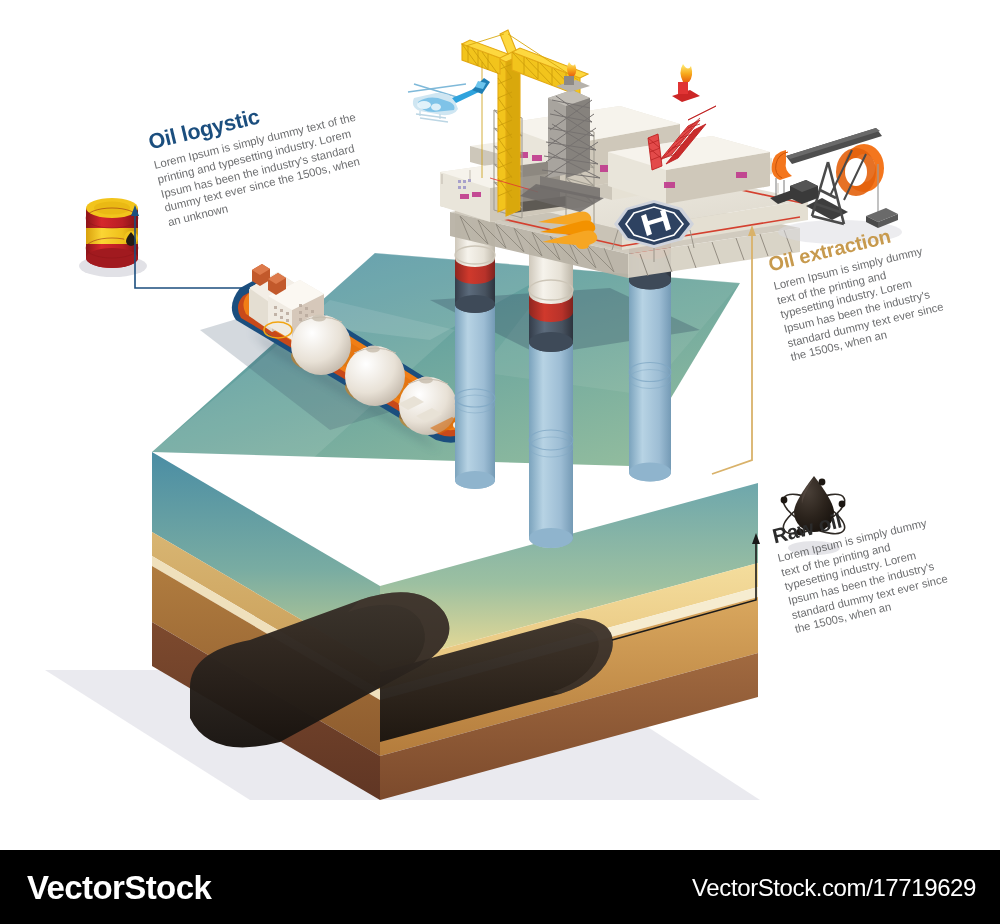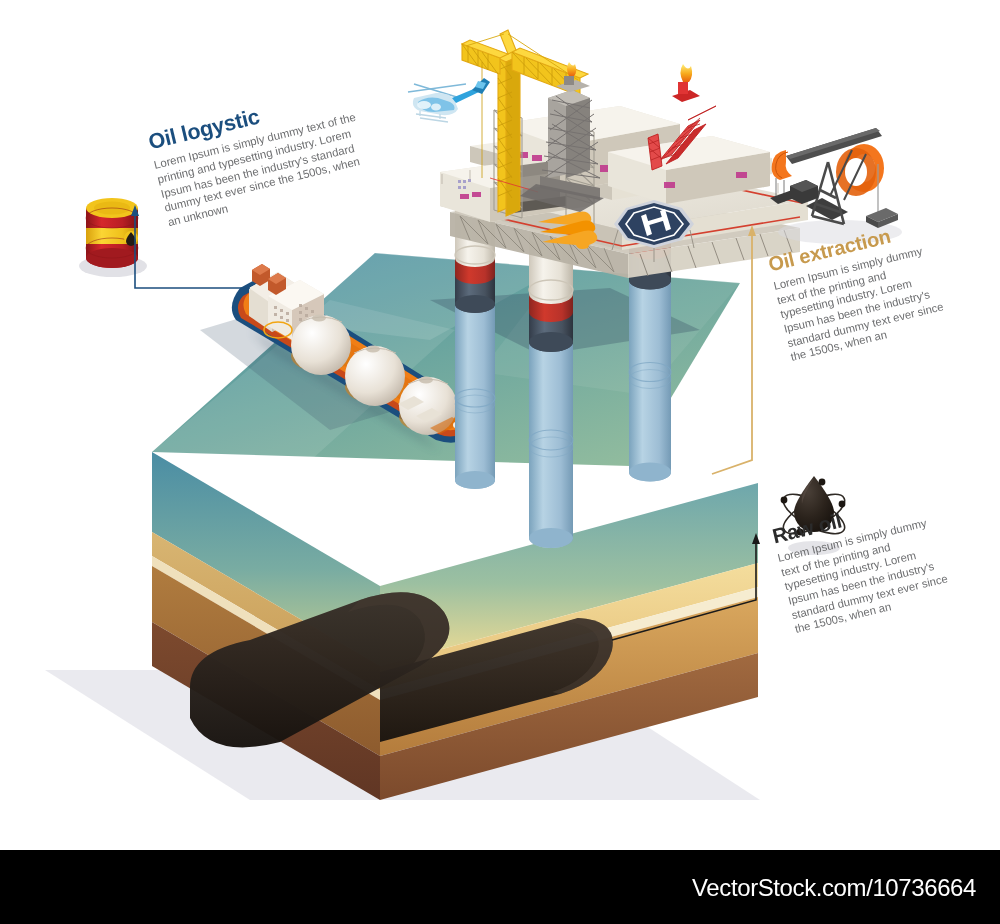--- a/index.html
+++ b/index.html
@@ -666,14 +666,15 @@
   </div>
 
   <div class="callout" id="callout-rawoil">
     <div class="title">Raw oil</div>
     <div class="body">Lorem Ipsum is simply dummy text of the printing and typesetting industry. Lorem Ipsum has been the industry's standard dummy text ever since the 1500s, when an</div>
   </div>
 
 </div>
 
 <div id="footer">
-  <div id="stockurl">VectorStock.com/10736664</div>
+  <div id="brand">VectorStock</div>
+  <div id="stockurl">VectorStock.com/17719629</div>
 </div>
 
 </body></html>

